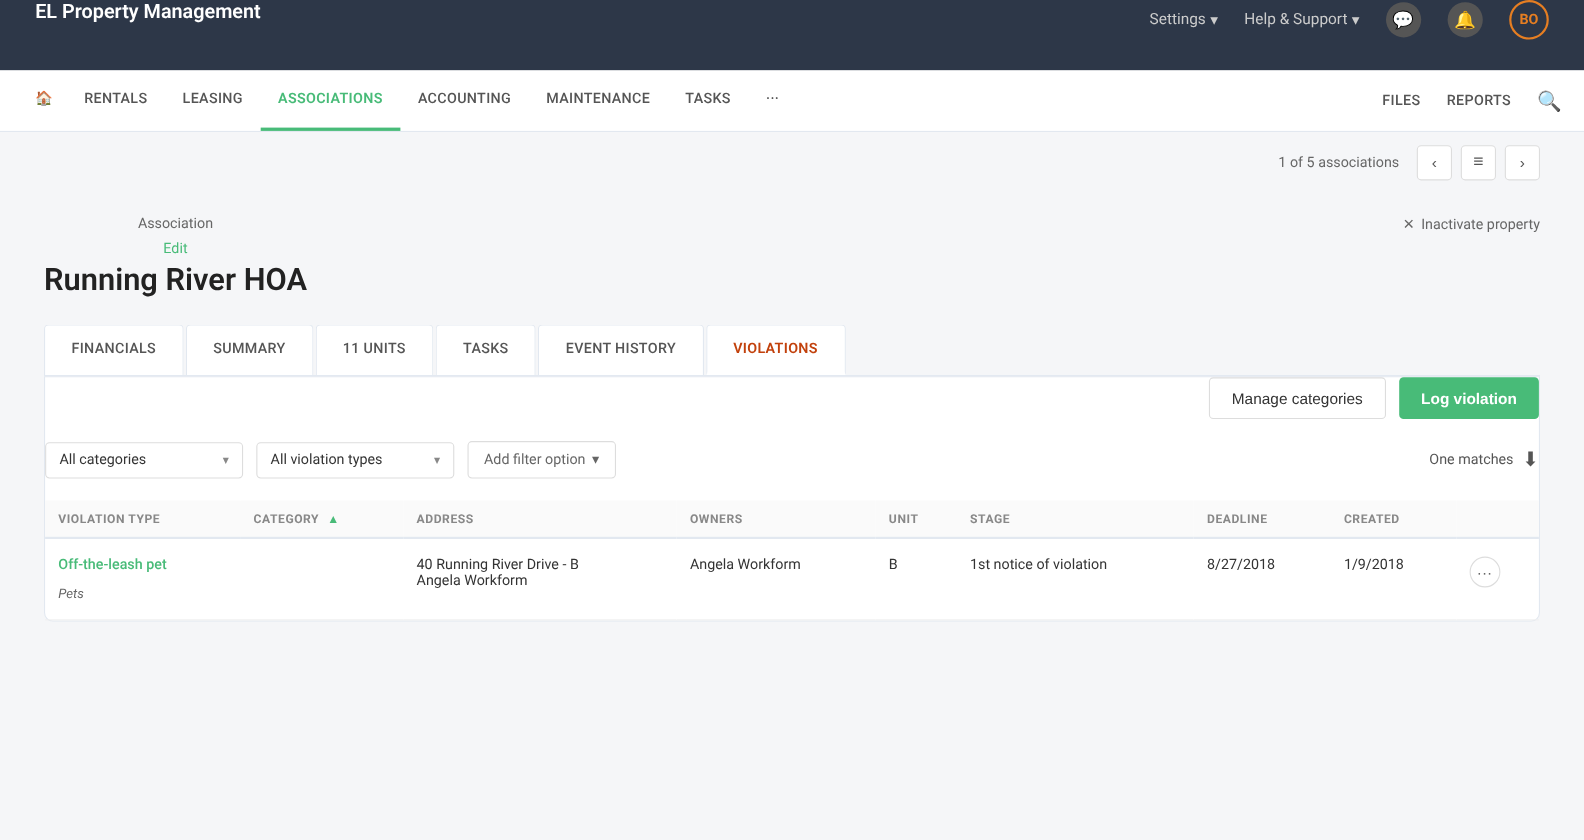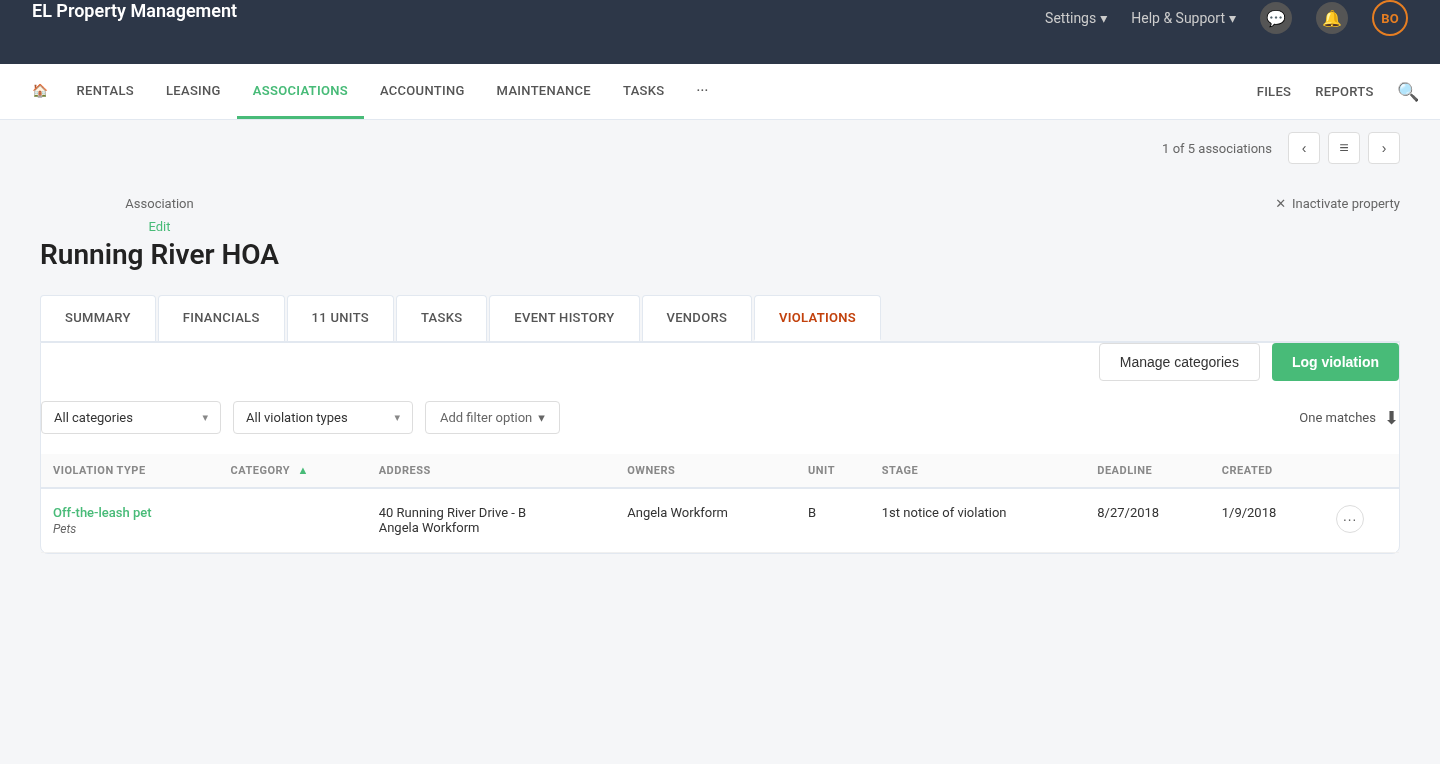--- a/index.html
+++ b/index.html
@@ -179,21 +179,21 @@
     .violations-table th.sortable { cursor: pointer; }
     .violations-table th .sort-arrow { margin-left: 4px; color: #48bb78; }
     .violations-table td {
       padding: 16px 12px;
       font-size: 13px;
       color: #333;
       border-bottom: 1px solid #f0f0f0;
       vertical-align: top;
     }
     .violation-type-link { color: #48bb78; cursor: pointer; font-weight: 500; text-decoration: none; }
-    .violation-category { color: #666; font-style: italic; margin-top: 2px; font-size: 12px; }
+    .violation-category { color: #666; font-style: italic; margin-top: 12px; font-size: 12px; }
     .more-btn {
       width: 28px; height: 28px;
       border: 1px solid #ddd;
       border-radius: 50%;
       background: #fff;
       display: flex; align-items: center; justify-content: center;
       cursor: pointer; color: #666; font-size: 14px;
     }
   </style>
 </head>
@@ -284,36 +284,33 @@
       </div>
       <div class="inactivate-btn">
         <span>✕</span>
         <span>Inactivate property</span>
       </div>
     </div>
   </div>
 
   <div class="tabs-container">
     <div class="tab">
+      <span>FINANCIALS</span>
+    </div>
+    <div class="tab">
       <span>SUMMARY</span>
     </div>
     <div class="tab">
-      <span>FINANCIALS</span>
-    </div>
-    <div class="tab">
       <span>11 UNITS</span>
     </div>
     <div class="tab">
       <span>TASKS</span>
     </div>
     <div class="tab">
       <span>EVENT HISTORY</span>
-    </div>
-    <div class="tab">
-      <span>VENDORS</span>
     </div>
     <div class="tab active">
       <span>VIOLATIONS</span>
     </div>
   </div>
 
   <div class="violations-panel">
 
     <div class="violations-toolbar">
       <button class="manage-btn">Manage categories</button>

